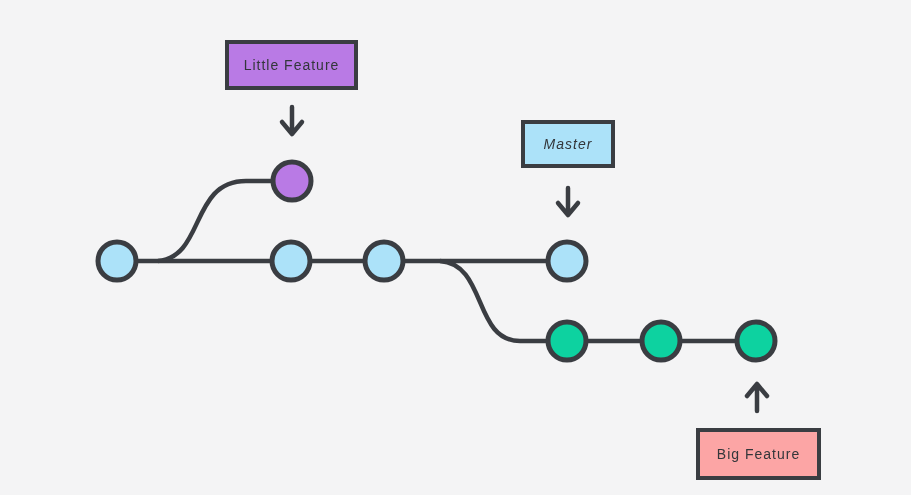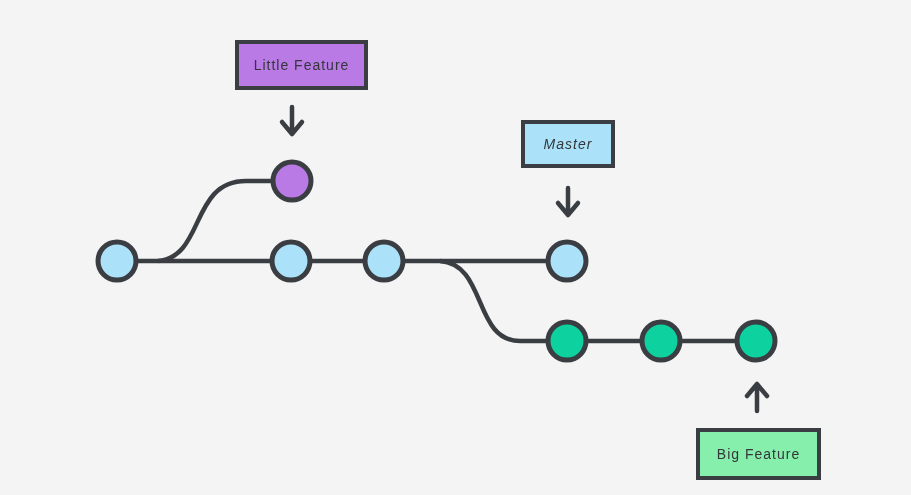--- a/index.html
+++ b/index.html
@@ -20,21 +20,21 @@
     position: absolute;
     box-sizing: border-box;
     border: 4px solid #3a3d42;
     display: flex;
     align-items: center;
     justify-content: center;
     font-size: 14px;
     letter-spacing: 1px;
     color: #33363a;
   }
-  .box-little-feature { left: 235px; top: 40px;  width: 133px; height: 50px; }
+  .box-little-feature { left: 225px; top: 40px;  width: 133px; height: 50px; }
   .box-master         { left: 521px; top: 120px; width: 94px;  height: 48px; }
   .box-big-feature    { left: 696px; top: 428px; width: 125px; height: 52px; }
 </style>
 </head>
 <body>
 
 <div class="canvas" style="background-color: rgb(244, 244, 245);">
 
   <svg class="graph-layer" viewBox="0 0 911 495" xmlns="http://www.w3.org/2000/svg">
       <path d="M 117 261 L 567 261" fill="none" stroke="#3a3d42" stroke-width="4.5"></path>
@@ -55,17 +55,17 @@
     </svg>
 
   <div class="label-box box-little-feature" style="background-color: rgb(185, 122, 229);">
     <span>Little Feature</span>
   </div>
 
   <div class="label-box box-master" style="background-color: rgb(172, 226, 249); font-style: italic;">
     <span>Master</span>
   </div>
 
-  <div class="label-box box-big-feature" style="background-color: #86efac;">
+  <div class="label-box box-big-feature" style="background-color: #fca5a5;">
     <span>Big Feature</span>
   </div>
 
 </div>
 
 </body></html>

